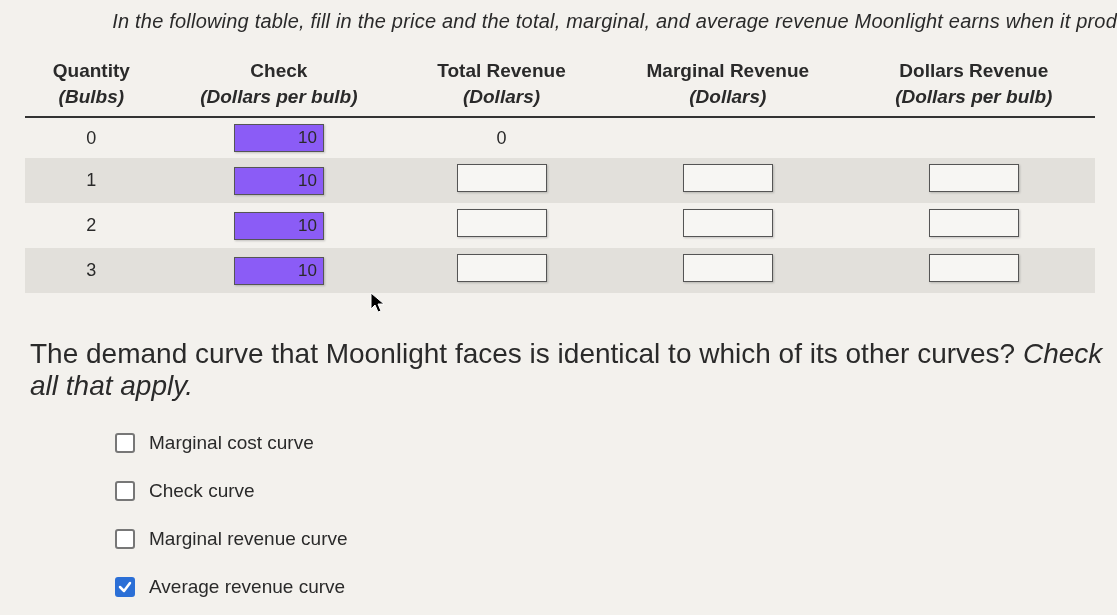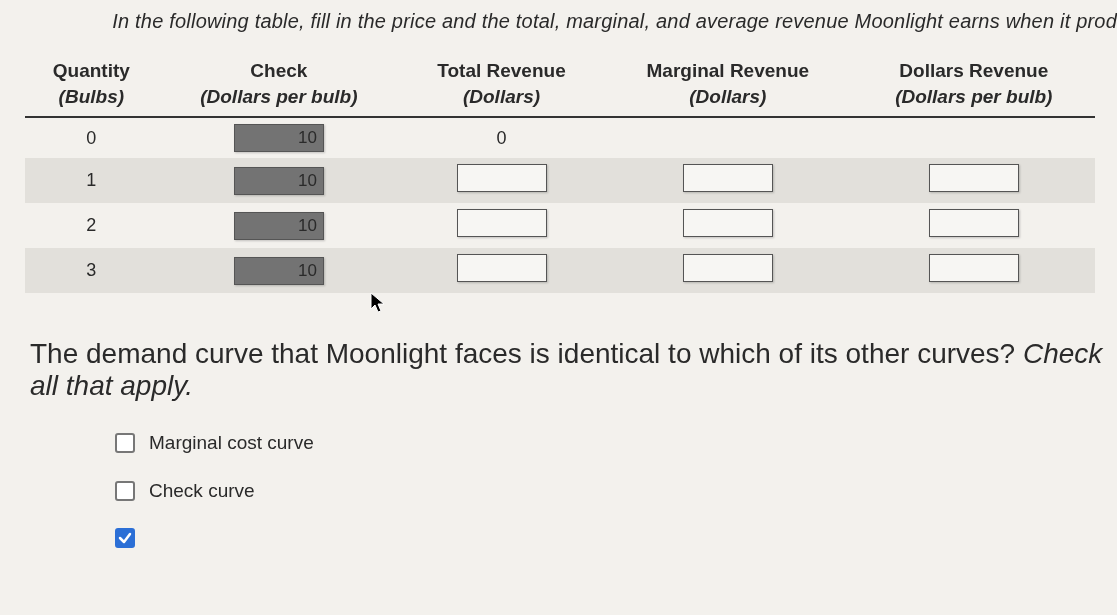--- a/index.html
+++ b/index.html
@@ -45,21 +45,21 @@
     padding: 6px 10px;
     font-size: 18px;
     height: 40px;
   }
   table.rev tbody tr.shade {
     background: #e2e0db;
   }
   .field {
     display: inline-block;
     border: 1px solid #555;
-    background: #737373;
+    background: #8b5cf6;
     width: 90px;
     height: 28px;
     line-height: 26px;
     text-align: right;
     padding-right: 6px;
     font-size: 17px;
     box-shadow: 1px 1px 2px rgba(0,0,0,0.2);
   }
   .field.empty { background: #f7f6f3; }
   .question {
@@ -166,23 +166,28 @@
 <div class="options">
     <div class="option">
       <span class="cb"></span>
       <span>Marginal cost curve</span>
     </div>
     <div class="option">
       <span class="cb"></span>
       <span>Check curve</span>
     </div>
     <div class="option">
+      <span class="cb"></span>
+      <span>Marginal revenue curve</span>
+    </div>
+    <div class="option">
       <span class="cb checked">
         <svg viewBox="0 0 14 14">
           <path d="M2 7 L6 11 L12 3" stroke="#fff" stroke-width="2.5" fill="none" stroke-linecap="round" stroke-linejoin="round"></path>
         </svg>
       </span>
+      <span>Average revenue curve</span>
     </div>
   </div>
 
 <svg class="cursor" viewBox="0 0 16 22">
   <path d="M1 1 L1 17 L5 13 L8 20 L11 19 L8 12 L14 12 Z" fill="#000" stroke="#fff" stroke-width="1"></path>
 </svg>
 
 </body></html>

